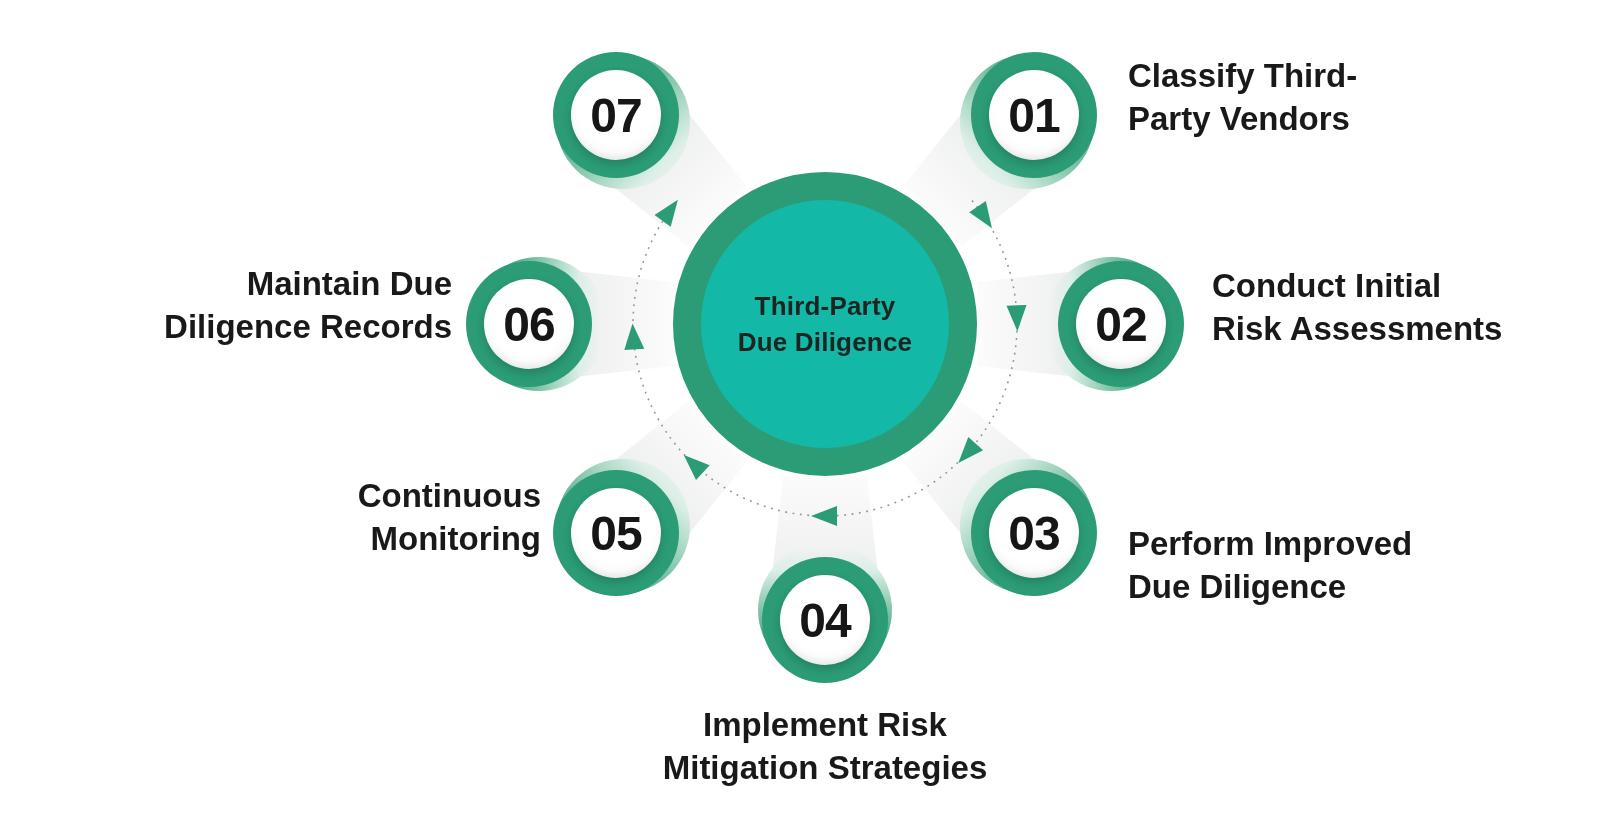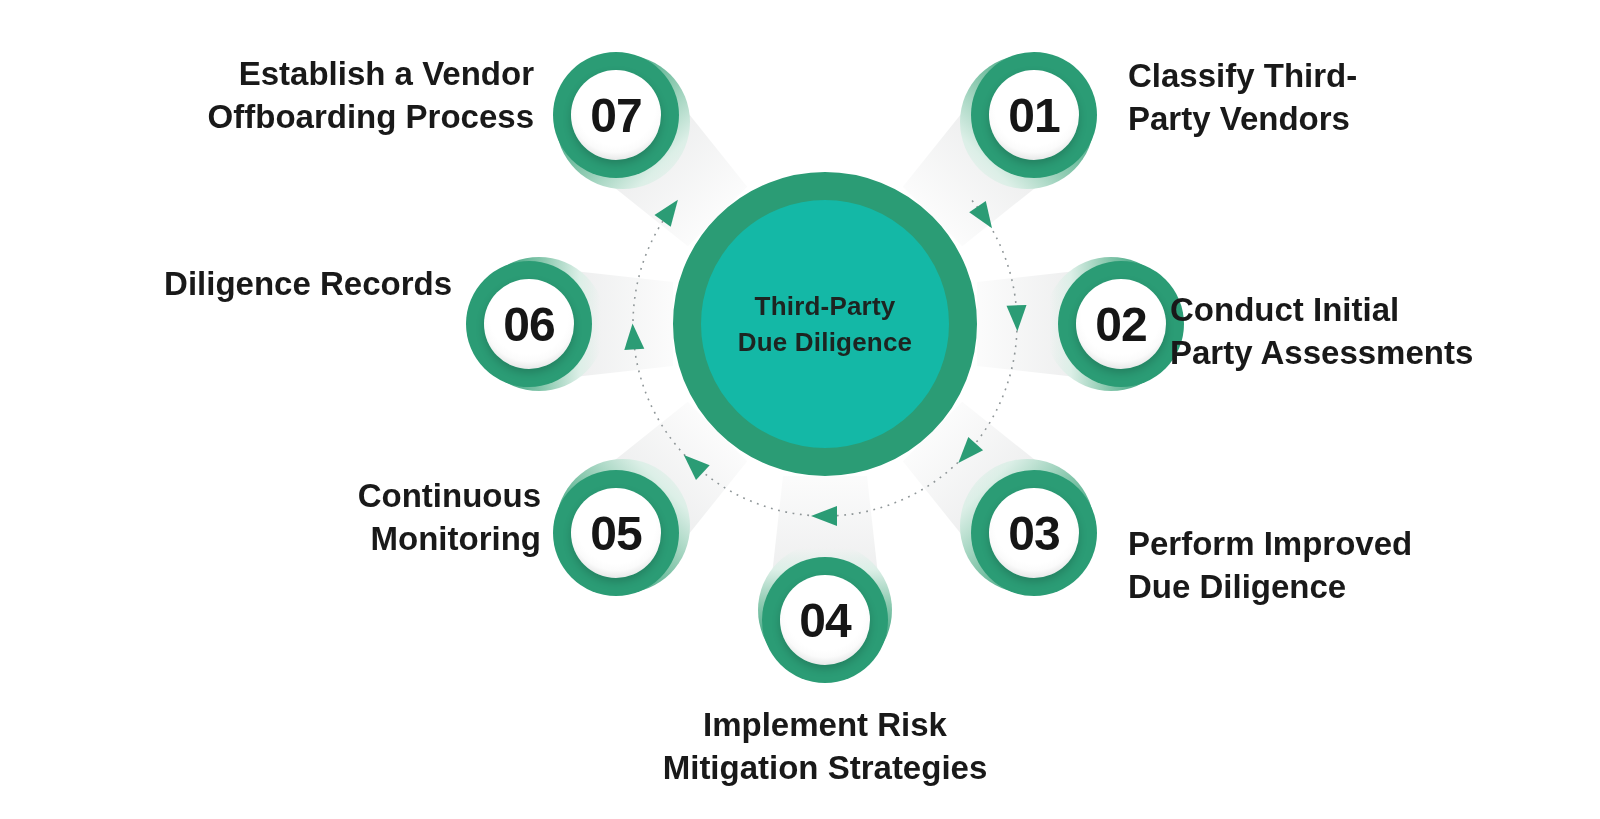--- a/index.html
+++ b/index.html
@@ -42,21 +42,21 @@
   .n7 .crescent{transform:translate(7px,7px);background:linear-gradient(135deg,#3aa37e 25%,#8fcbb2 55%,#dcefe7 80%,rgba(255,255,255,0) 96%);}
   
   .n1{left:971px;top:52px;}  .n2{left:1058px;top:261px;} .n3{left:971px;top:470px;}
   .n4{left:762px;top:557px;} .n5{left:553px;top:470px;}  .n6{left:466px;top:261px;}
   .n7{left:553px;top:52px;}
   
   .label{position:absolute;z-index:5;font-weight:700;font-size:33px;line-height:43px;color:#191919;}
   .label.right{text-align:right;}
   .label.center{text-align:center;}
   .l1{left:1128px;top:54px;}
-  .l2{left:1170px;top:264px;margin-top:24px;}
+  .l2{left:1212px;top:264px;}
   .l3{left:1128px;top:474px;margin-top:48px;}
   .l4{left:525px;top:703px;width:600px;}
   .l5{right:1059px;top:474px;}
   .l6{right:1148px;top:262px;}
   .l7{right:1066px;top:52px;}
 </style>
 </head>
 <body>
 
 <div id="stage">
@@ -163,35 +163,32 @@
       <span class="num">07</span>
     </div>
   </div>
 
   <div class="label l1">
     <div>Classify Third-</div>
     <div>Party Vendors</div>
   </div>
   <div class="label l2">
     <div>Conduct Initial</div>
-    <div>Party Assessments</div>
+    <div>Risk Assessments</div>
   </div>
   <div class="label l3">
     <div>Perform Improved</div>
     <div>Due Diligence</div>
   </div>
   <div class="label l4 center">
     <div>Implement Risk</div>
     <div>Mitigation Strategies</div>
   </div>
   <div class="label l5 right">
     <div>Continuous</div>
     <div>Monitoring</div>
   </div>
   <div class="label l6 right">
+    <div>Maintain Due</div>
     <div>Diligence Records</div>
-  </div>
-  <div class="label l7 right">
-    <div>Establish a Vendor</div>
-    <div>Offboarding Process</div>
   </div>
 
 </div>
 
 </body></html>

